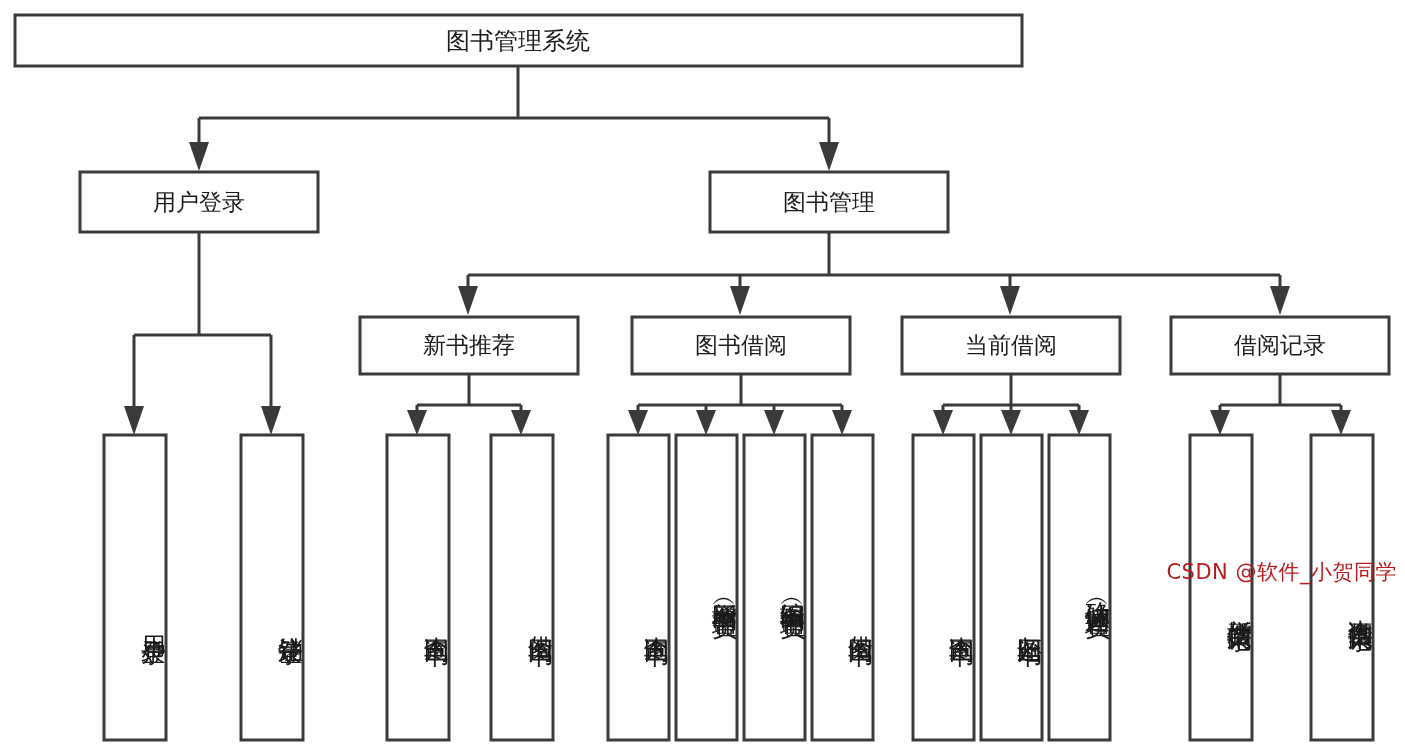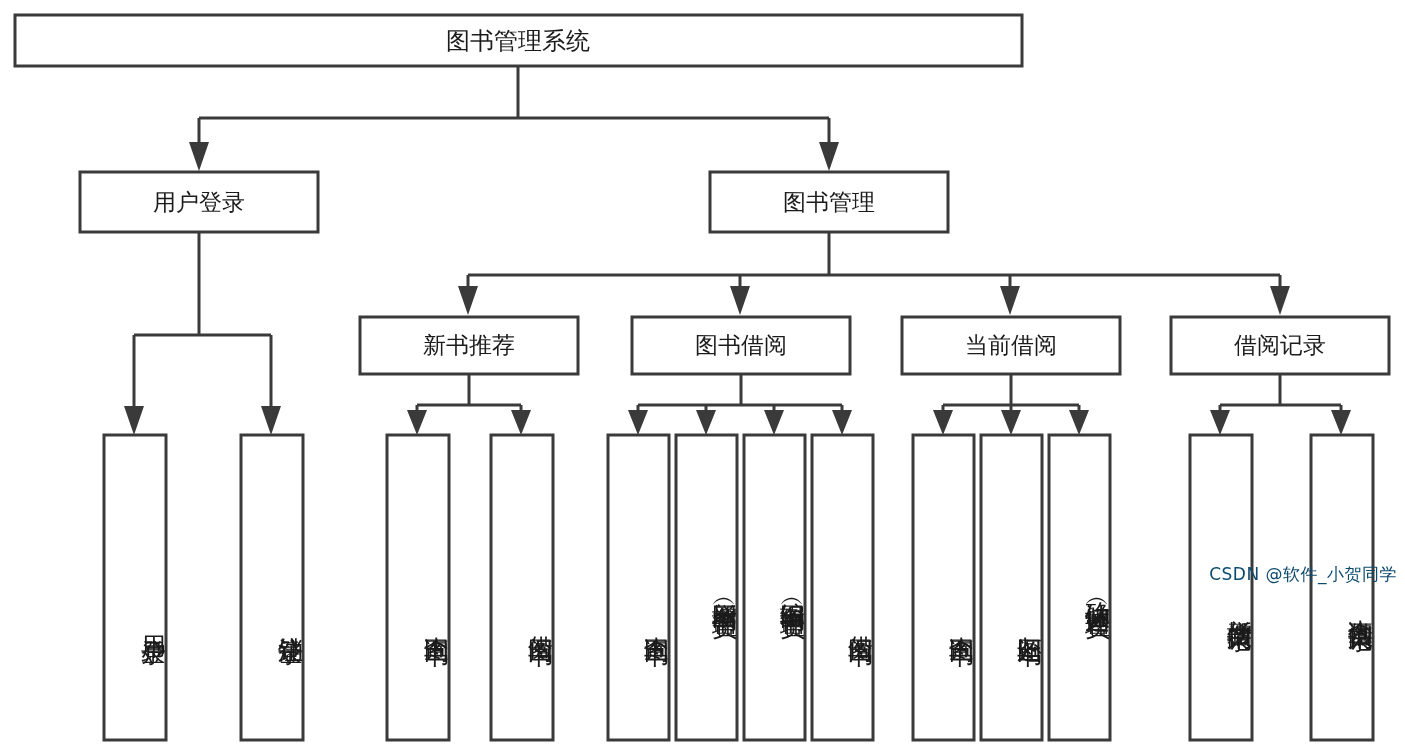--- a/index.html
+++ b/index.html
@@ -70,22 +70,22 @@
     justify-content: center;
     white-space: nowrap;
     pointer-events: none;
     user-select: none;
   }
   #watermark {
     position: absolute;
     right: 8px;
     bottom: 4px;
     font-family: "DejaVu Sans", "Liberation Sans", sans-serif;
-    font-size: 17px;
-    color: #0c4a6e;
+    font-size: 21px;
+    color: #b91c1c;
     white-space: nowrap;
     letter-spacing: 0.5px;
   }
 </style>
 </head>
 <body>
 
 <div id="chart-root">
 
   <svg id="chart-svg" viewBox="0 0 1405 747">

